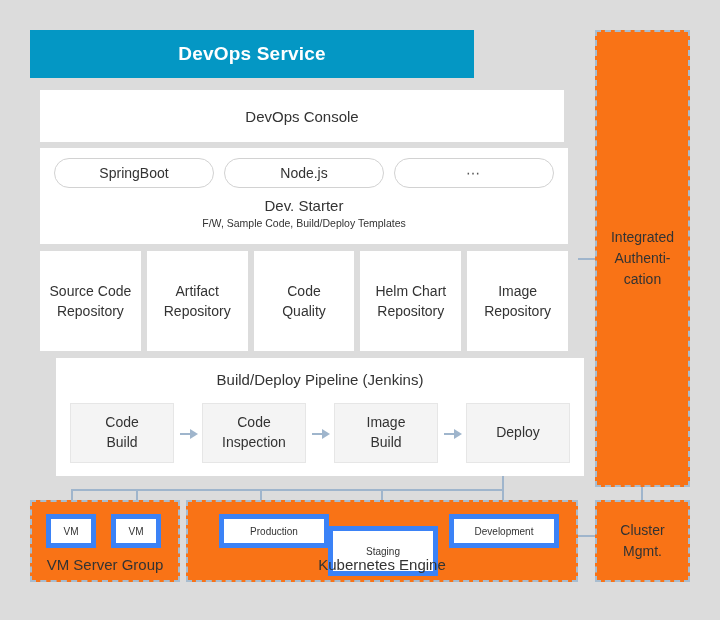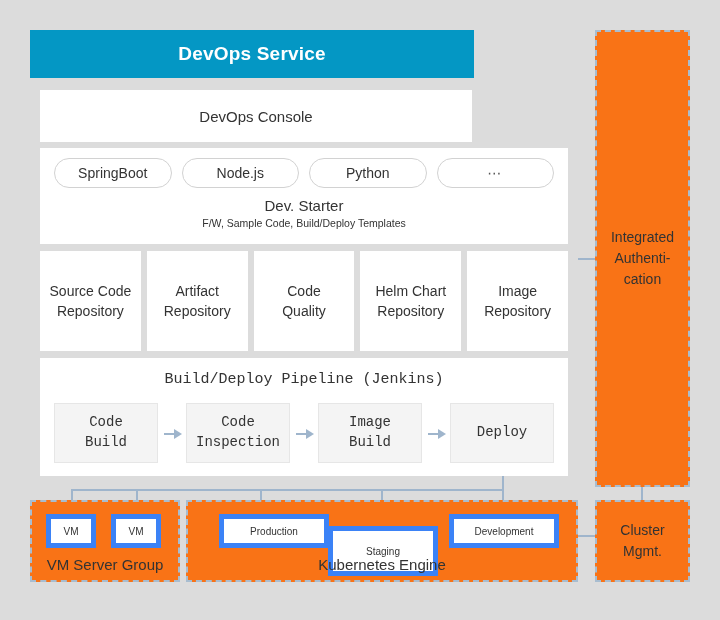--- a/index.html
+++ b/index.html
@@ -41,21 +41,21 @@
     display: flex;
     align-items: center;
     justify-content: center;
     letter-spacing: .2px;
   }
 
   
   #console-card {
     left: 40px;
     top: 90px;
-    width: 432px;
+    width: 524px;
     height: 52px;
     display: flex;
     align-items: center;
     justify-content: center;
     font-size: 15px;
   }
 
   
   #starter-card {
     left: 40px;
@@ -116,25 +116,24 @@
     justify-content: center;
     text-align: center;
     font-size: 14px;
     line-height: 1.45;
     padding: 0 4px;
     box-sizing: border-box;
   }
 
   
   #pipeline-card {
-    left: 40px;
+    left: 56px;
     top: 358px;
     width: 528px;
     height: 118px;
-    font-family: Liberation Mono, monospace;
   }
   #pipeline-title {
     text-align: center;
     font-size: 15px;
     padding-top: 13px;
   }
   #pipeline-steps {
     position: absolute;
     left: 14px;
     top: 45px;
@@ -269,23 +268,20 @@
     <span>DevOps Console</span>
   </div>
 
   <div class="card" id="starter-card">
     <div id="pill-row">
       <div class="pill">
         <span>SpringBoot</span>
       </div>
       <div class="pill">
         <span>Node.js</span>
-      </div>
-      <div class="pill">
-        <span>Python</span>
       </div>
       <div class="pill ellipsis">
         <span>⋯</span>
       </div>
     </div>
     <div id="starter-title">Dev. Starter</div>
     <div id="starter-sub">F/W, Sample Code, Build/Deploy Templates</div>
   </div>
 
   <div id="repo-row">

